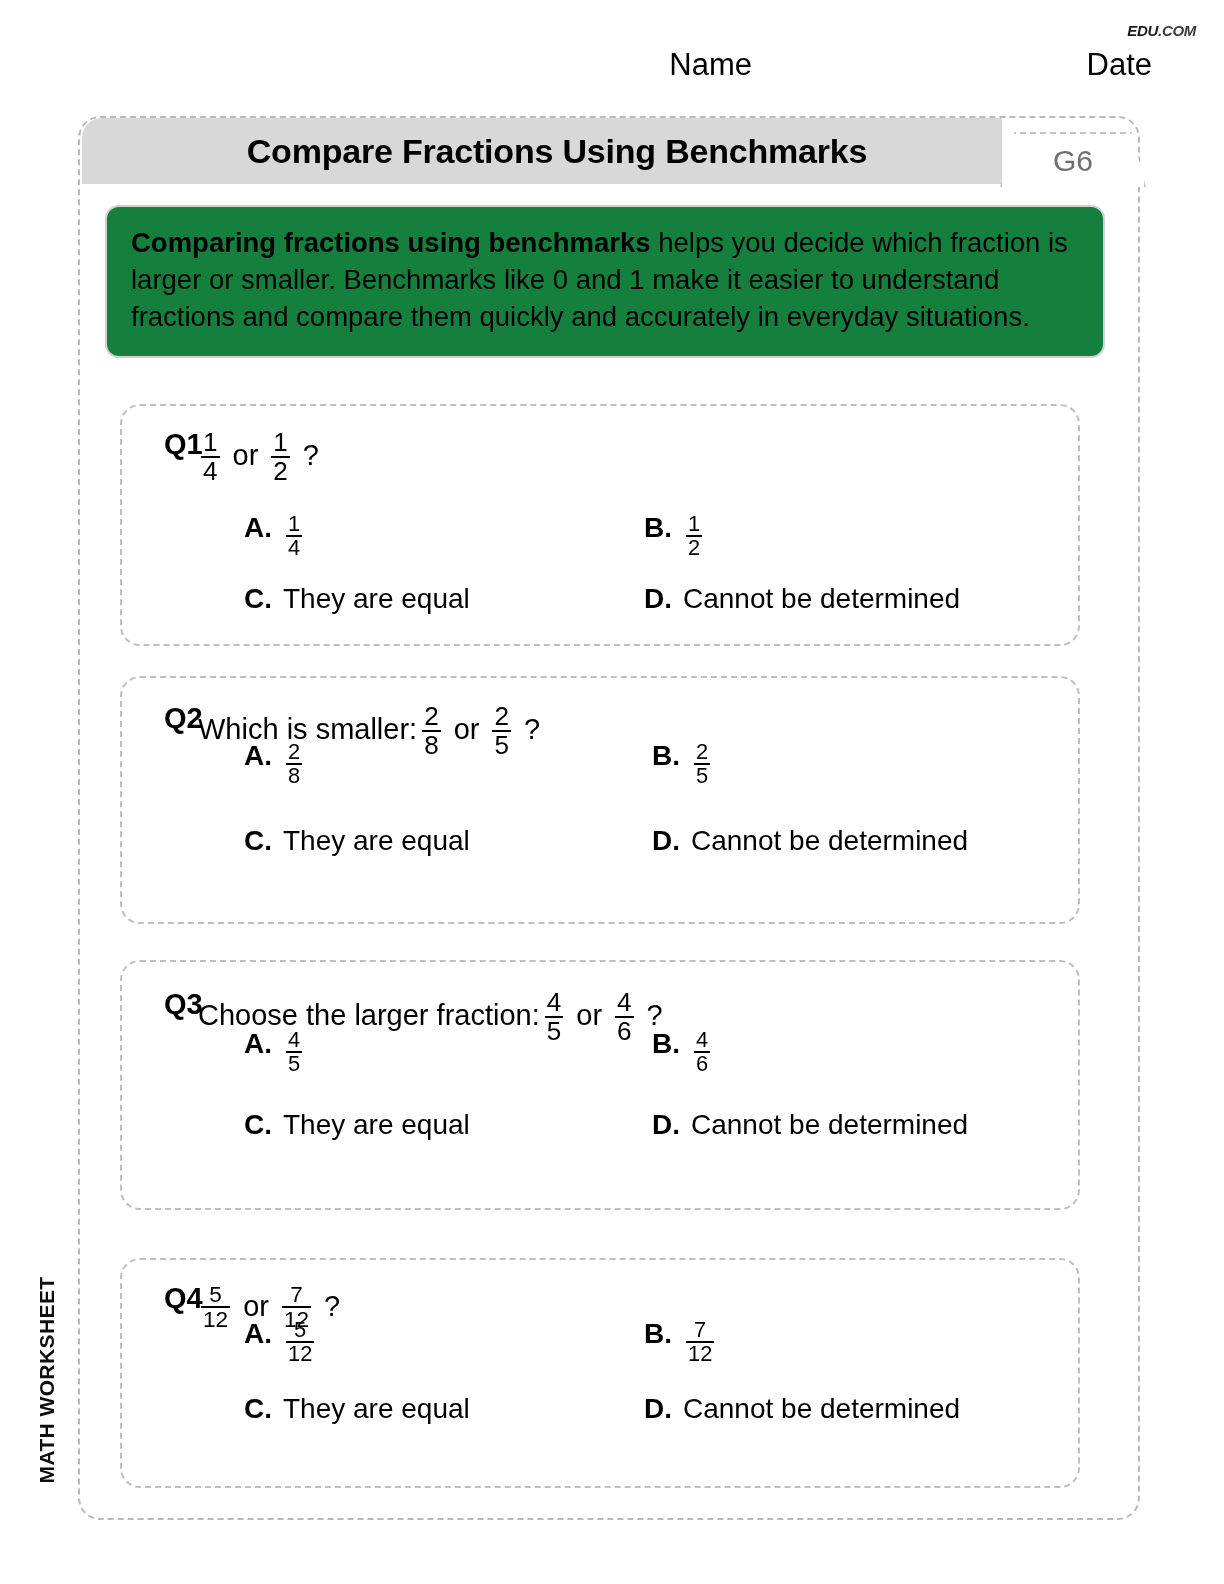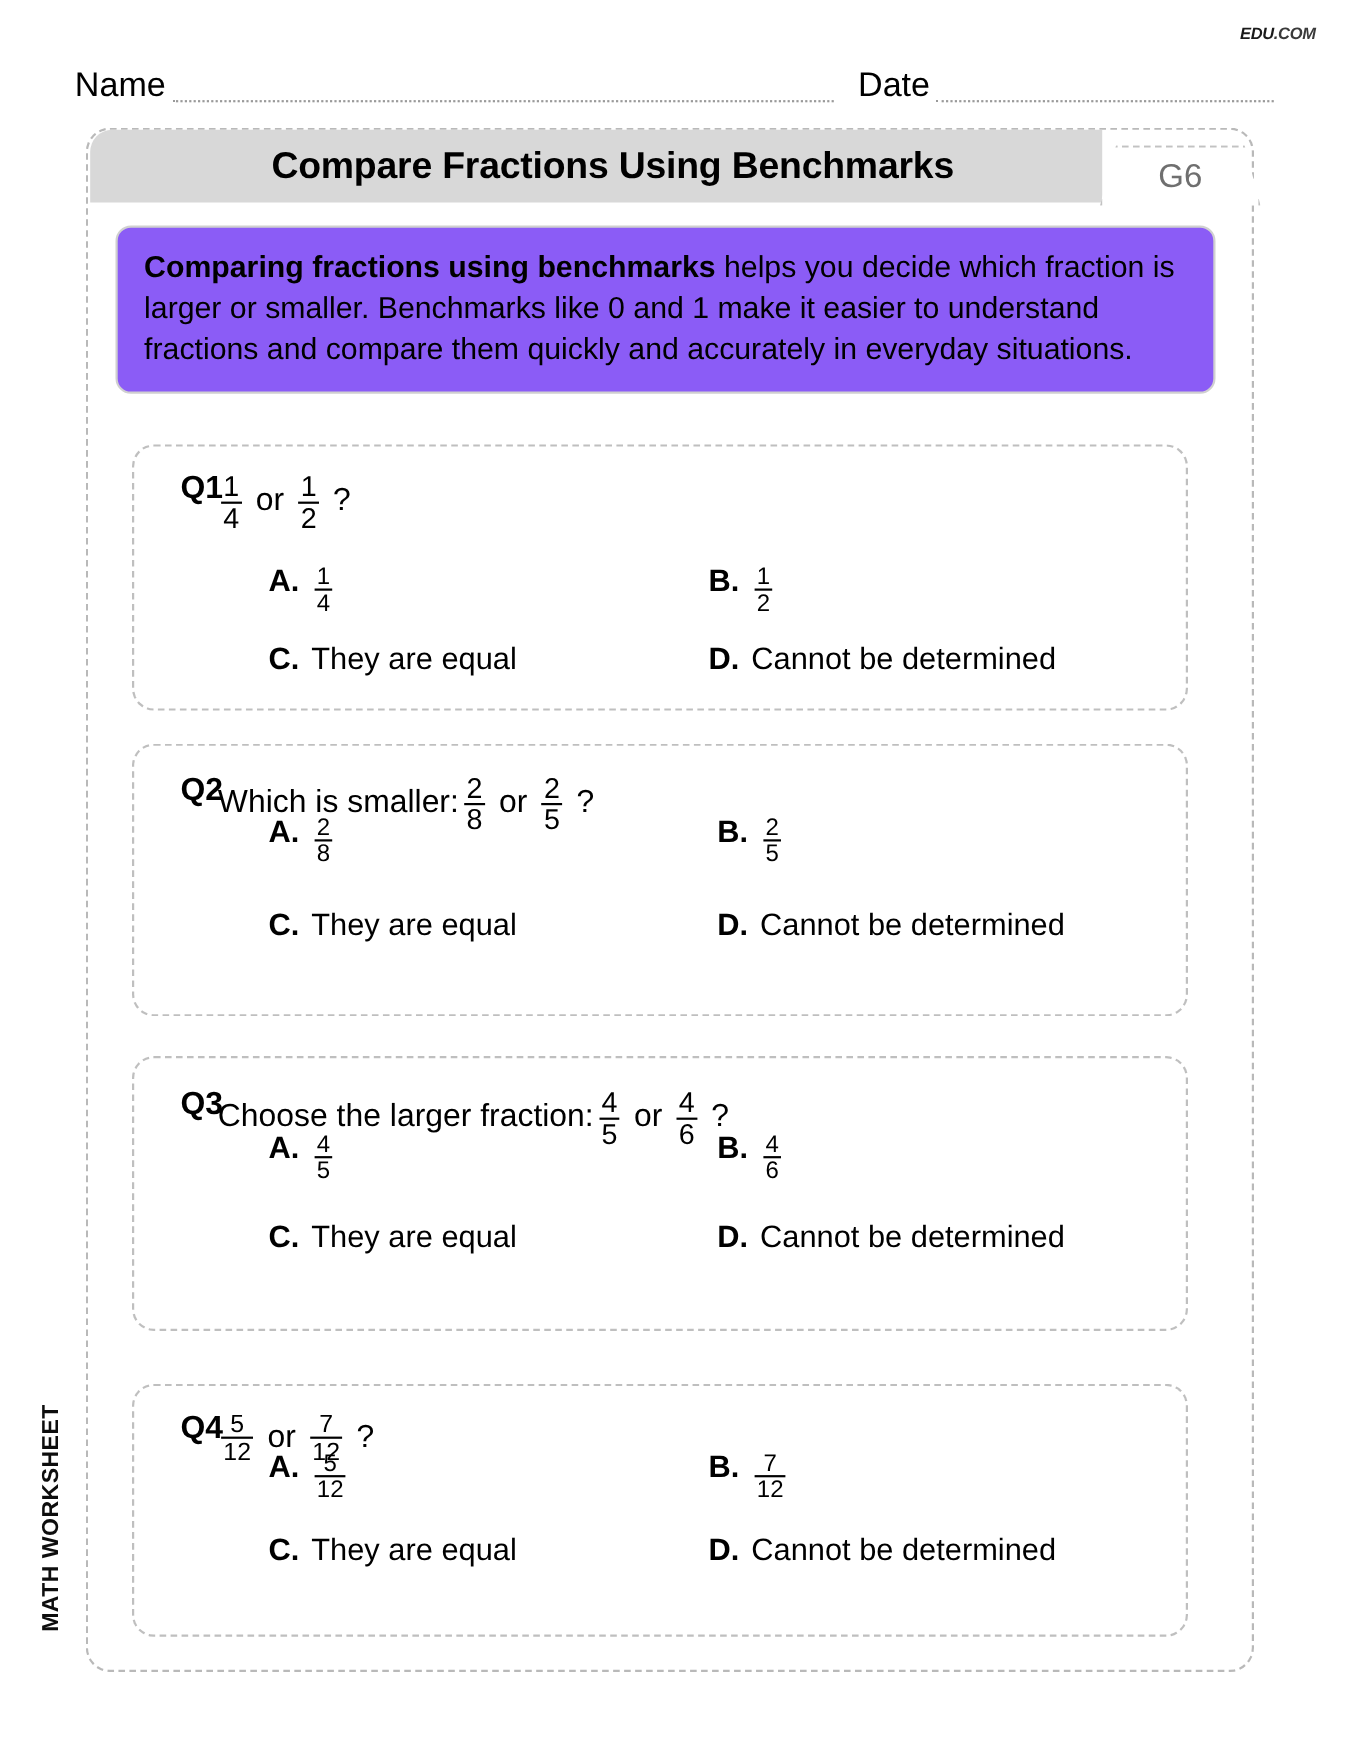--- a/index.html
+++ b/index.html
@@ -33,21 +33,23 @@
   .namedate {
     position: absolute;
     top: 50px;
     left: 68px;
     width: 1090px;
     height: 44px;
   }
   .nd-field {
     position: absolute;
     display: flex;
-    bottom: 1px;
+    align-items: flex-end;
+    bottom: 12px;
+    flex-direction: column;
   }
   .nd-label {
     font-size: 31px;
     line-height: 1;
     padding-right: 6px;
     white-space: nowrap;
   }
   .nd-line {
     flex: 1;
     border-bottom: 2px dotted #9a9a9a;
@@ -130,21 +132,21 @@
 
   
   .intro {
     position: absolute;
     left: 105px;
     top: 205px;
     width: 1000px;
     box-sizing: border-box;
     border: 2px solid #d0d0d0;
     border-radius: 14px;
-    background: #8b5cf6;
+    background: #15803d;
     padding: 18px 20px 20px 24px;
   }
   .intro p {
     margin: 0;
     font-size: 27.5px;
     line-height: 1.34;
     color: #000;
   }
   .intro b { font-weight: bold; }
 

